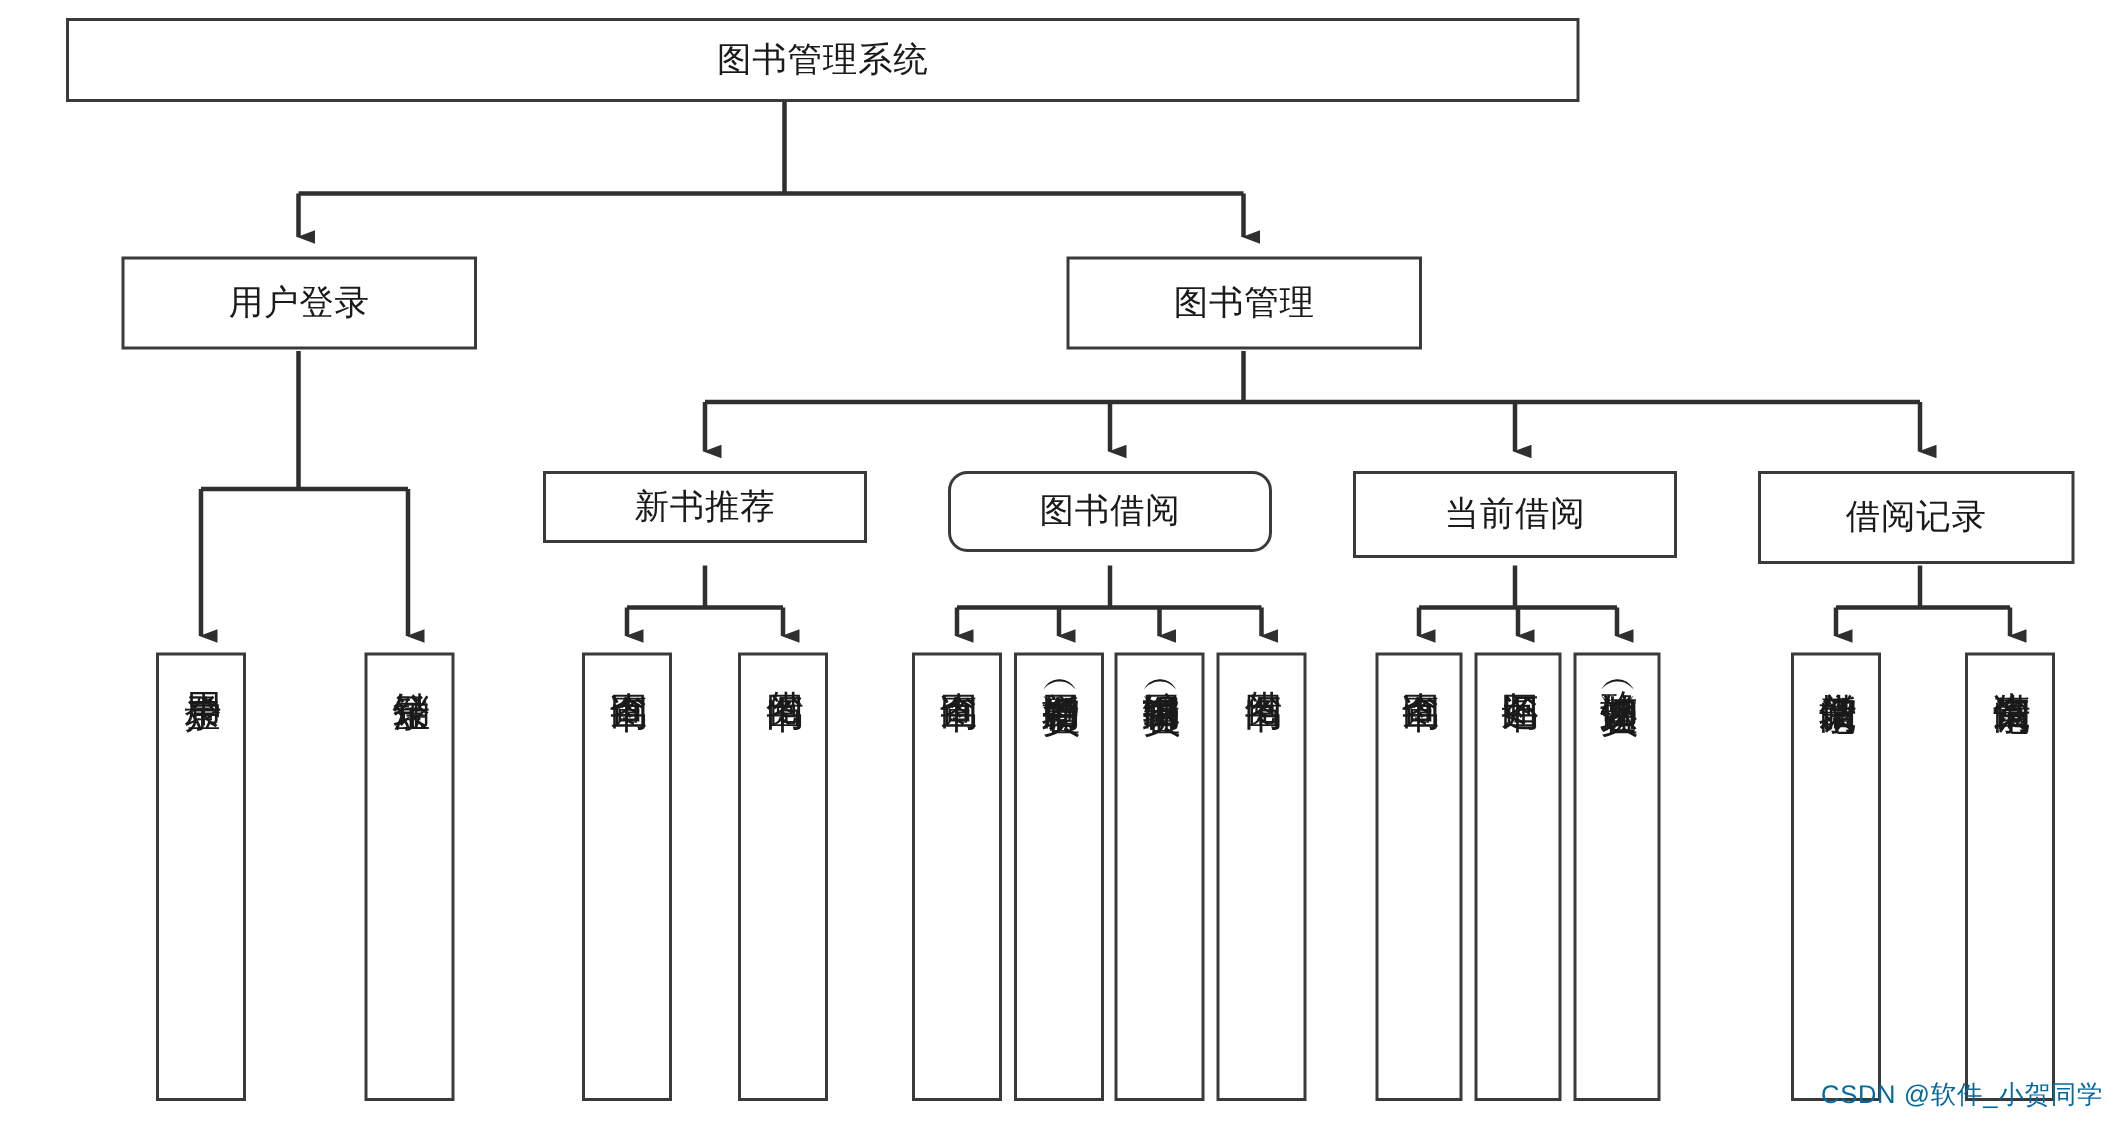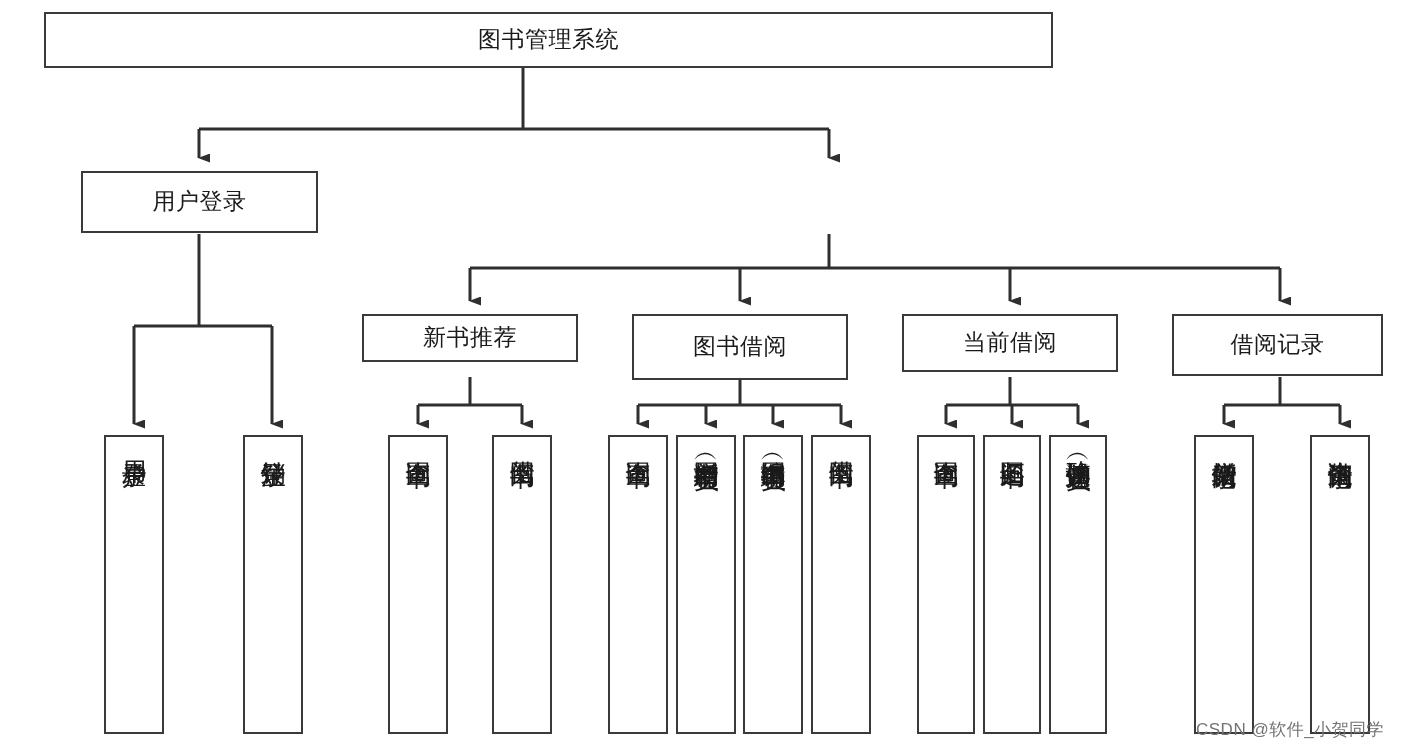--- a/index.html
+++ b/index.html
@@ -56,23 +56,24 @@
     text-orientation: upright;
     font-size: 25px;
     line-height: 1.02;
     letter-spacing: 1px;
     height: auto;
     white-space: nowrap;
   }
   .watermark {
     position: absolute;
     font-size: 17px;
-    color: #737373;
+    color: #0369a1;
     white-space: nowrap;
     letter-spacing: 0.5px;
+    margin-left: 18px;
   }
 </style>
 </head>
 <body>
 
 <div id="canvas">
 
   <svg class="links" viewBox="0 0 1405 747">
     <defs>
       <marker id="arr" markerWidth="10" markerHeight="12" refX="4.5" refY="11" orient="auto" markerUnits="userSpaceOnUse">
@@ -123,25 +124,28 @@
     </g>
   </svg>
 
   <div class="node root horiz" style="left:14px; top:12px; width:1009px; height:56px;margin-left:30px;">
     <span class="label">图书管理系统</span>
   </div>
 
   <div class="node horiz" style="left:81px; top:171px; width:237px; height:62px;">
     <span class="label">用户登录</span>
   </div>
+  <div class="node horiz" style="left:711px; top:171px; width:237px; height:62px;">
+    <span class="label">图书管理</span>
+  </div>
 
   <div class="node horiz" style="left:362px; top:314px; width:216px; height:48px;">
     <span class="label">新书推荐</span>
   </div>
-  <div class="node horiz" style="left:632px; top:314px; width:216px; height:66px;">
+  <div class="node horiz" style="left:632px; top:314px; width:216px; height:54px;border-radius:13px;">
     <span class="label">图书借阅</span>
   </div>
   <div class="node horiz" style="left:902px; top:314px; width:216px; height:58px;">
     <span class="label">当前借阅</span>
   </div>
   <div class="node horiz" style="left:1172px; top:314px; width:211px; height:62px;">
     <span class="label">借阅记录</span>
   </div>
 
   <div class="node leaf" style="left:104px; top:435px; width:60px; height:299px;">

